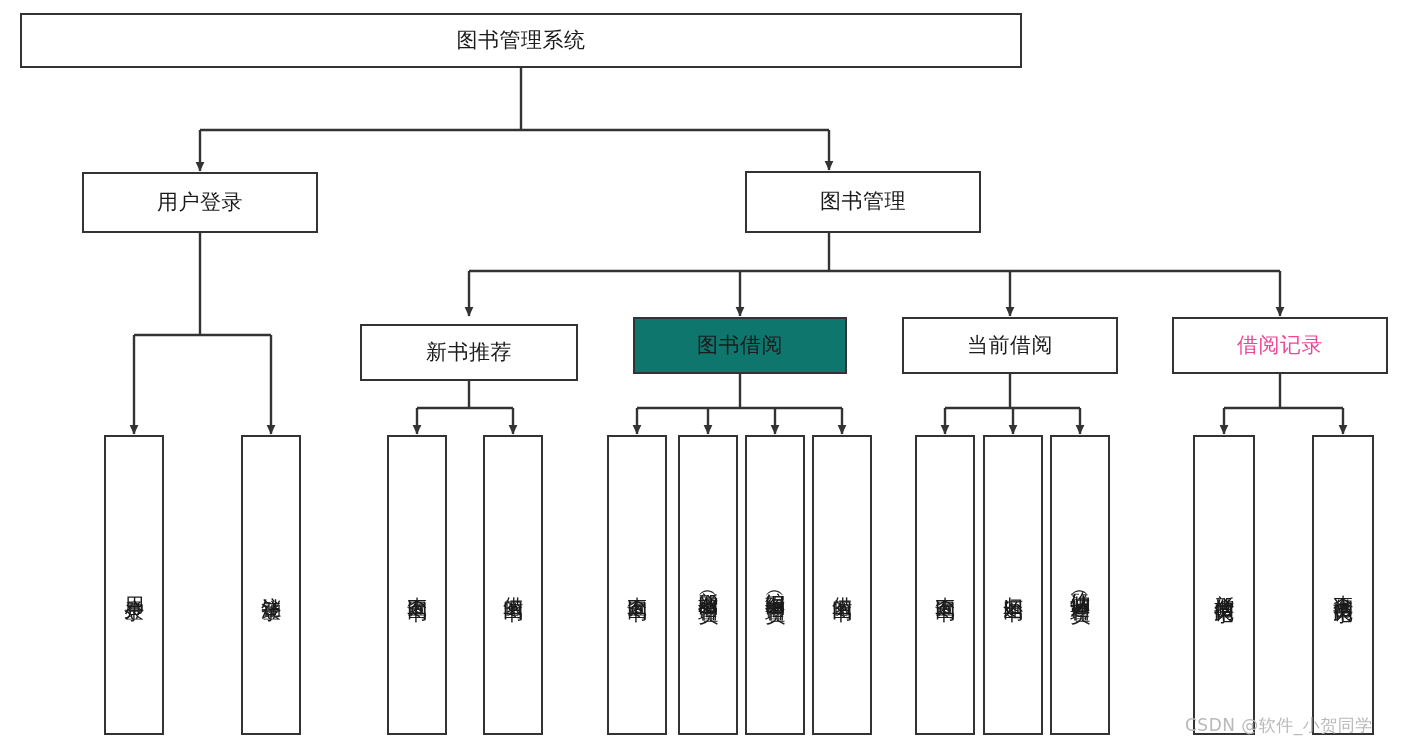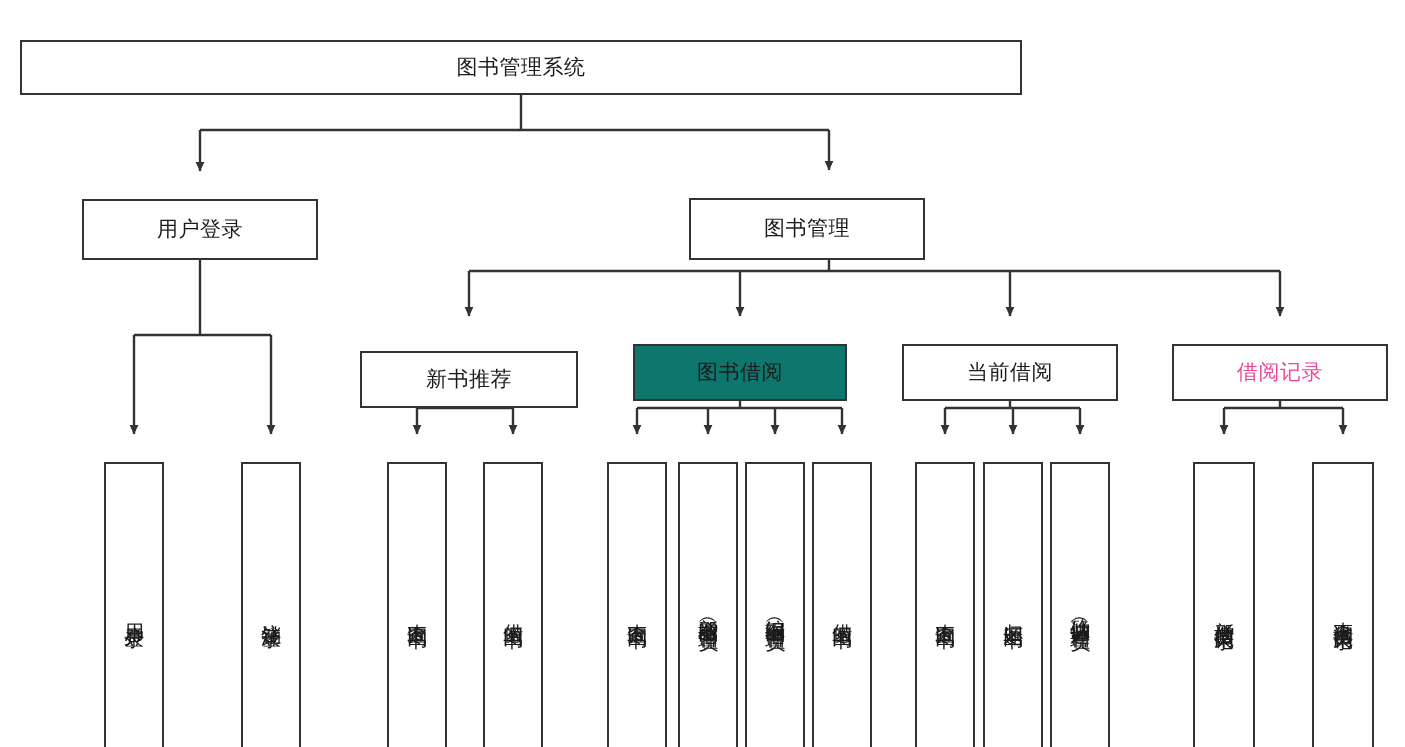--- a/index.html
+++ b/index.html
@@ -27,21 +27,20 @@
   }
   .node {
     position: absolute;
     box-sizing: border-box;
     background: #ffffff;
     border: 2px solid #333333;
     display: flex;
     align-items: center;
     justify-content: center;
     z-index: 2;
-    margin-top: 27px;
   }
   .node .label {
     color: #1b1b1b;
     font-size: 21px;
     line-height: 1.12;
     letter-spacing: 0.5px;
     text-align: center;
     white-space: nowrap;
   }
   .node.leaf .label {
@@ -116,21 +115,21 @@
       </g>
   </svg>
 
   <div id="nodes-layer">
       <div class="node" style="left: 20px; top: 13px; width: 1002px; height: 55px; border-color: rgb(51, 51, 51); background: rgb(255, 255, 255);">
         <span class="label" style="color: rgb(27, 27, 27);">图书管理系统</span>
       </div>
       <div class="node" style="left: 82px; top: 172px; width: 236px; height: 61px; border-color: rgb(51, 51, 51); background: rgb(255, 255, 255);">
         <span class="label" style="color: rgb(27, 27, 27);">用户登录</span>
       </div>
-      <div class="node" style="left: 689px; top: 171px; width: 236px; height: 62px; border-color: rgb(51, 51, 51); background: rgb(255, 255, 255);">
+      <div class="node" style="left: 745px; top: 171px; width: 236px; height: 62px; border-color: rgb(51, 51, 51); background: rgb(255, 255, 255);">
         <span class="label" style="color: rgb(27, 27, 27);">图书管理</span>
       </div>
       <div class="node" style="left: 360px; top: 324px; width: 218px; height: 57px; border-color: rgb(51, 51, 51); background: rgb(255, 255, 255);">
         <span class="label" style="color: rgb(27, 27, 27);">新书推荐</span>
       </div>
       <div class="node" style="left: 633px; top: 317px; width: 214px; height: 57px; border-color: rgb(51, 51, 51); background: #0f766e;">
         <span class="label" style="color: rgb(27, 27, 27);">图书借阅</span>
       </div>
       <div class="node" style="left: 902px; top: 317px; width: 216px; height: 57px; border-color: rgb(51, 51, 51); background: rgb(255, 255, 255);">
         <span class="label" style="color: rgb(27, 27, 27);">当前借阅</span>
@@ -172,13 +171,14 @@
         <span class="label" style="color: rgb(27, 27, 27);">确认归还（管理员）</span>
       </div>
       <div class="node leaf" style="left: 1193px; top: 435px; width: 62px; height: 300px; border-color: rgb(51, 51, 51); background: rgb(255, 255, 255);">
         <span class="label" style="color: rgb(27, 27, 27);">新增借阅记录</span>
       </div>
       <div class="node leaf" style="left: 1312px; top: 435px; width: 62px; height: 300px; border-color: rgb(51, 51, 51); background: rgb(255, 255, 255);">
         <span class="label" style="color: rgb(27, 27, 27);">查询借阅记录</span>
       </div>
     </div>
 
+  <div id="watermark">CSDN @软件_小贺同学</div>
 </div>
 
 </body></html>

